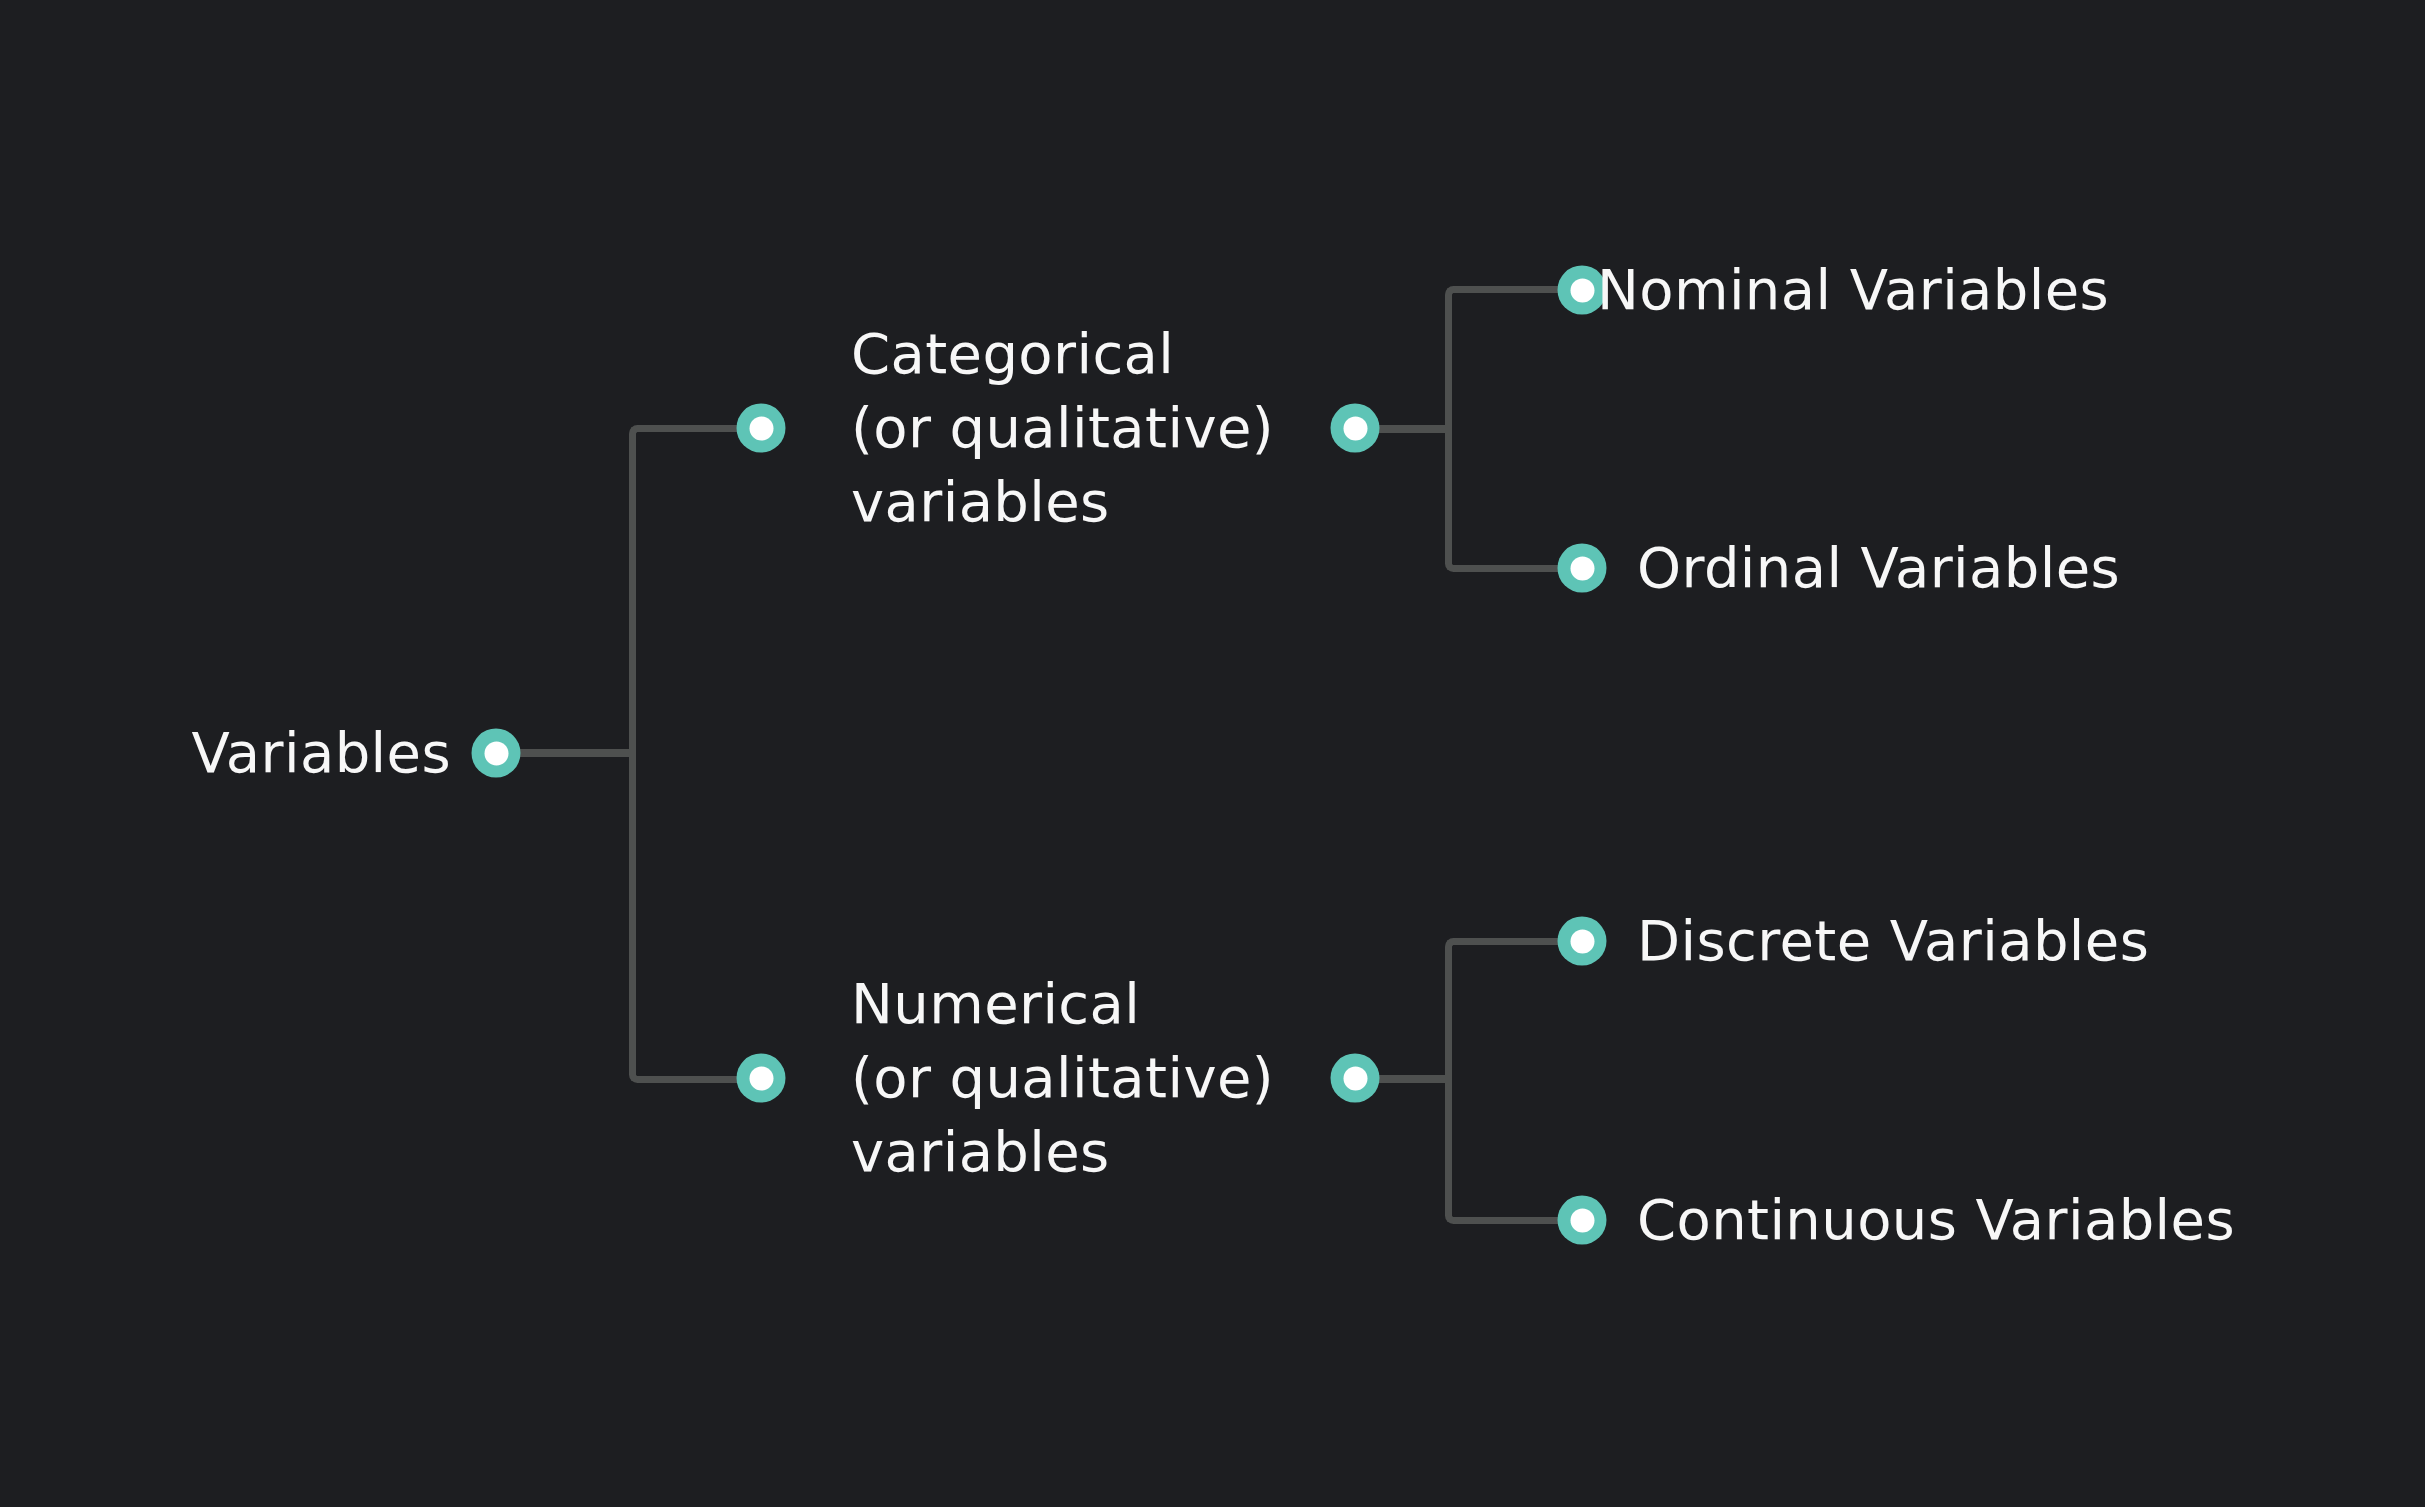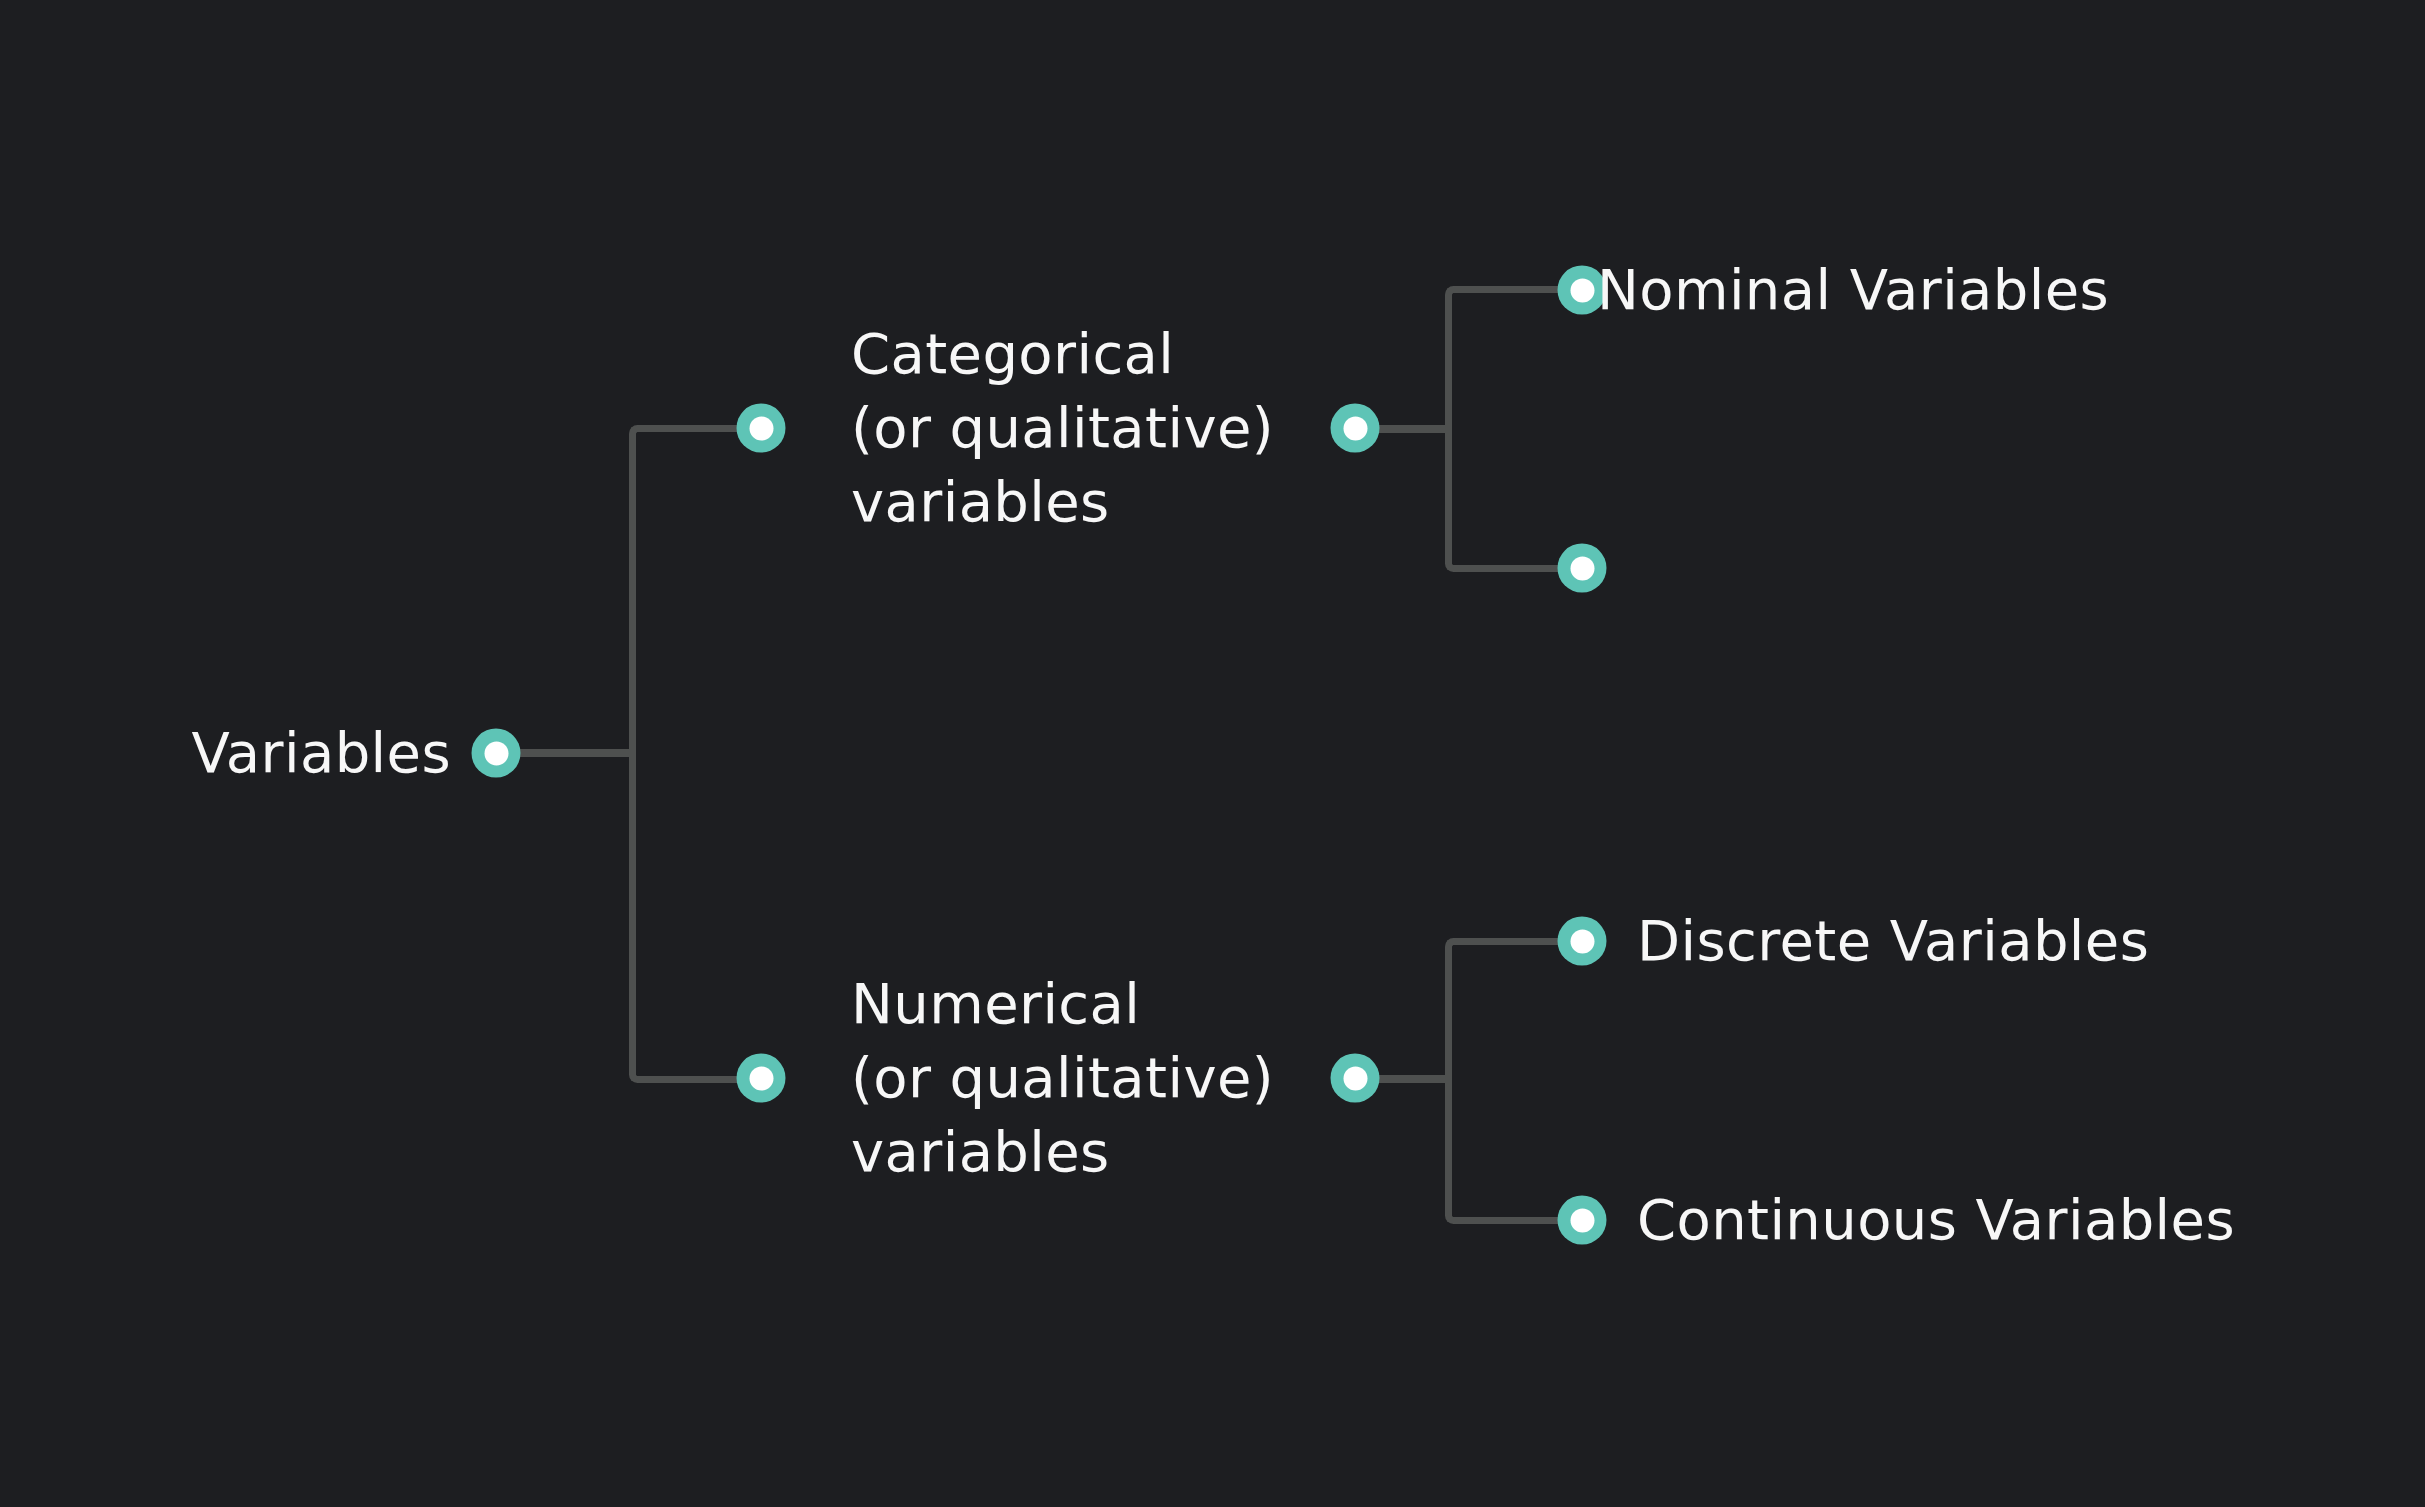--- a/index.html
+++ b/index.html
@@ -81,20 +81,21 @@
   <div class="label right-aligned" style="left:119px;top:753px;width:332px;">Variables</div>
 
   <div class="label" style="left:819px;top:428px;">
     <span class="line-text">Categorical</span>
     <span class="line-text">(or qualitative)</span>
     <span class="line-text">variables</span>
   </div>
 
   <div class="label" style="left:1573px;top:290px;margin-left:24px;">Nominal Variables</div>
 
+  <div class="label" style="left:1637px;top:568px;">Ordinal Variables</div>
 
   <div class="label" style="left:819px;top:1078px;">
     <span class="line-text">Numerical</span>
     <span class="line-text">(or qualitative)</span>
     <span class="line-text">variables</span>
   </div>
 
   <div class="label" style="left:1637px;top:1220px;">Continuous Variables</div>
 
   <div class="label" style="left:1637px;top:941px;">Discrete Variables</div>

